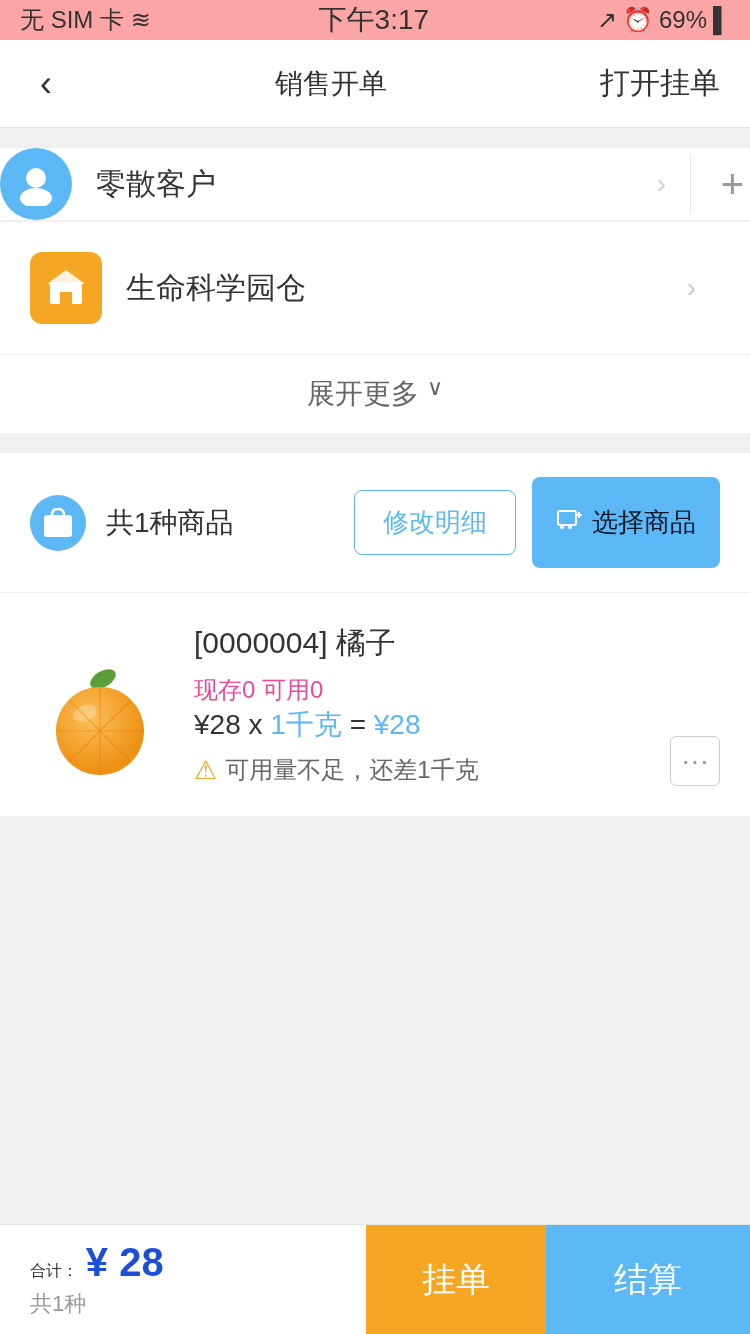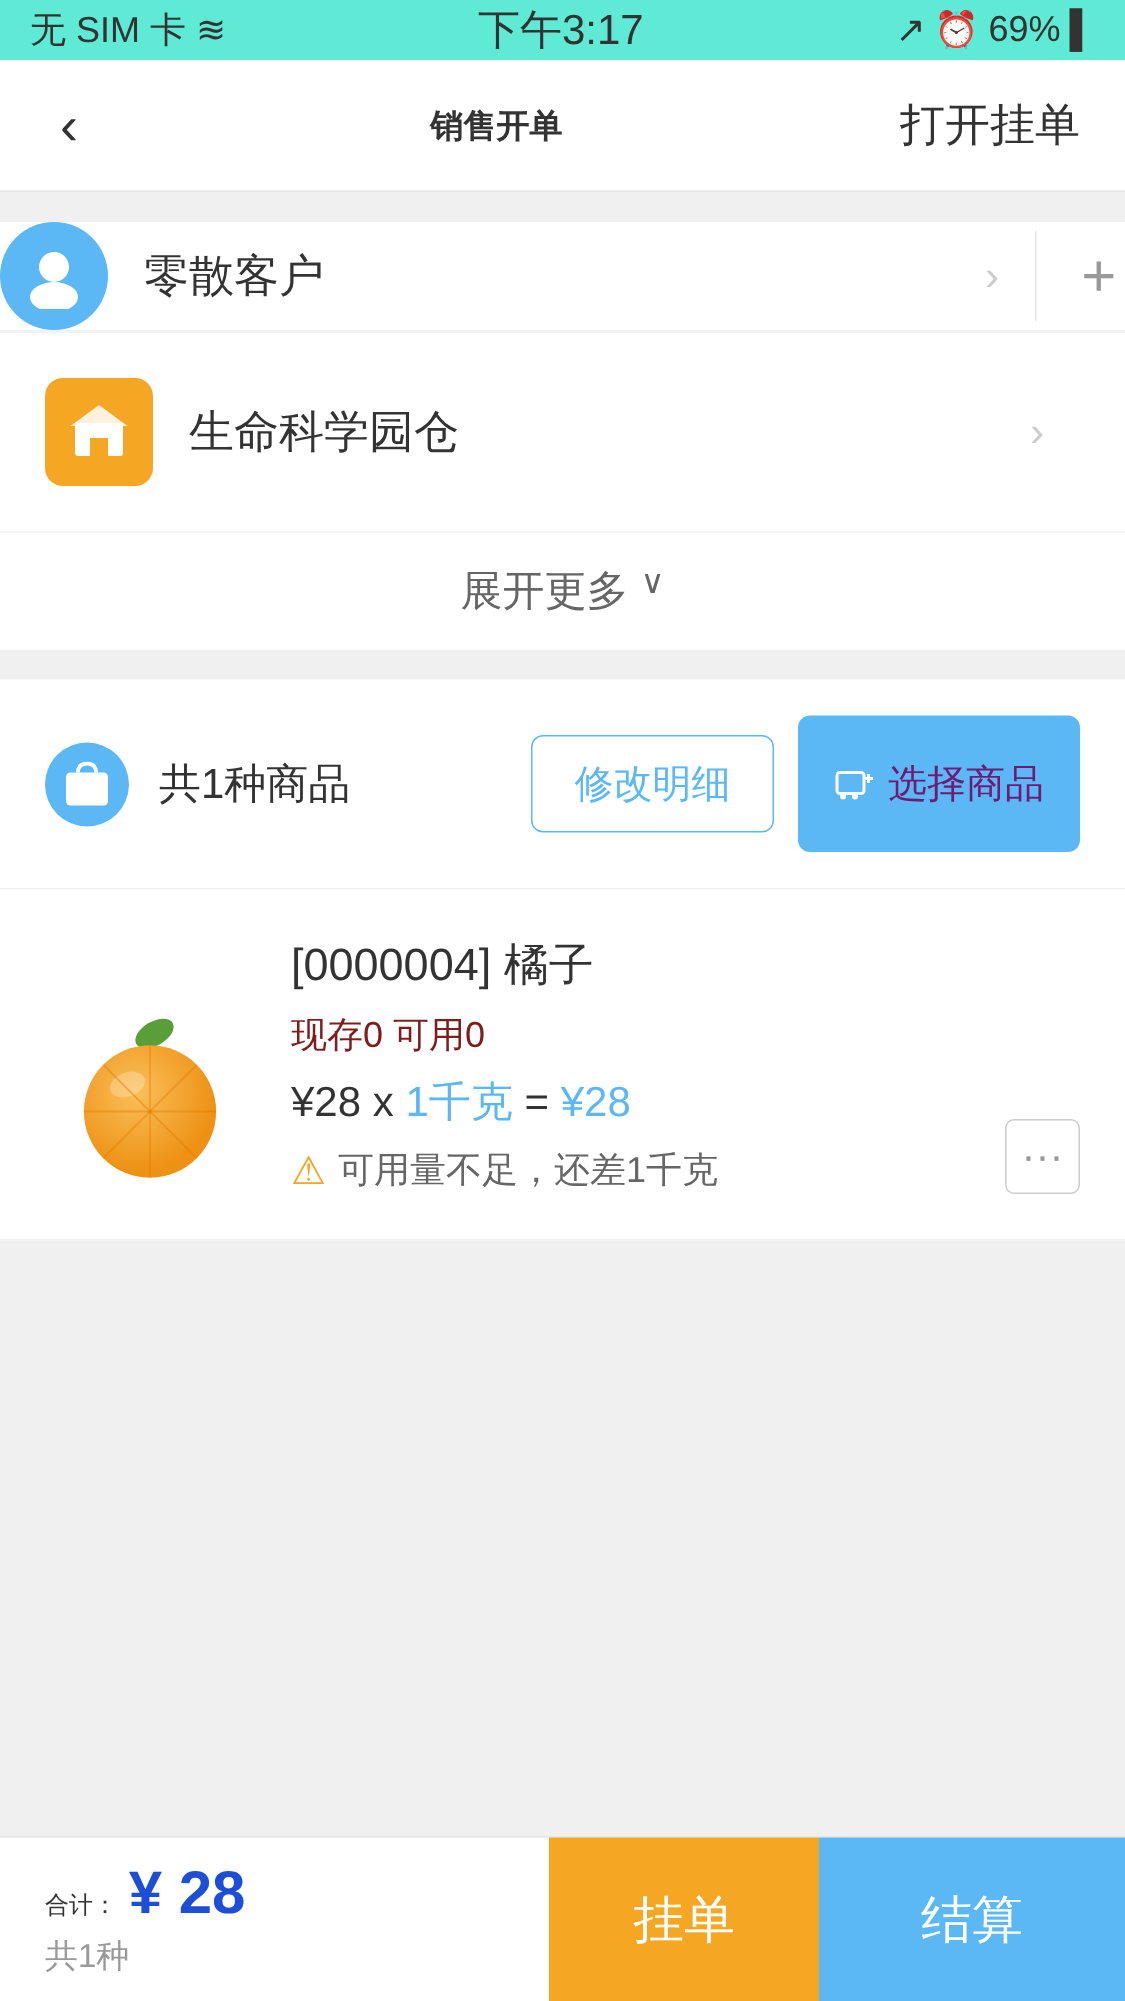--- a/index.html
+++ b/index.html
@@ -9,21 +9,21 @@
       min-height: 1334px;
       font-family: -apple-system, "PingFang SC", "Helvetica Neue", sans-serif;
       background: #f0f0f0;
       font-size: 28px;
       color: #333;
     }
 
     
     .status-bar {
       height: 40px;
-      background: #5eead4;
+      background: #fca5a5;
       display: flex;
       align-items: center;
       justify-content: space-between;
       padding: 0 20px;
       font-size: 24px;
       color: #333;
     }
     .status-left { display: flex; align-items: center; gap: 8px; }
     .status-center { font-size: 28px; font-weight: 500; }
     .status-right { display: flex; align-items: center; gap: 6px; font-size: 24px; }
@@ -38,22 +38,22 @@
       padding: 0 30px;
       border-bottom: 1px solid #e5e5e5;
     }
     .nav-back {
       font-size: 36px;
       color: #333;
       cursor: pointer;
       padding: 10px;
     }
     .nav-title {
-      font-size: 22px;
-      font-weight: 700;
+      font-size: 28px;
+      font-weight: 400;
       color: #333;
     }
     .nav-action {
       font-size: 30px;
       color: #333;
       cursor: pointer;
     }
 
     
     .divider-block {
@@ -181,28 +181,27 @@
       color: #5bb8f5;
       background: #fff;
       border-radius: 8px;
       padding: 14px 28px;
       font-size: 26px;
       cursor: pointer;
       margin-right: 16px;
     }
     .btn-primary {
       background: #5bb8f5;
-      color: #701a75;
+      color: #0f172a;
       border: none;
       border-radius: 8px;
       padding: 28px 24px;
       font-size: 26px;
       cursor: pointer;
       display: flex;
-      align-items: center;
       gap: 8px;
     }
 
     
     .product-item {
       display: flex;
       padding: 30px;
       background: #fff;
       border-bottom: 1px solid #f0f0f0;
       align-items: flex-end;
@@ -223,22 +222,21 @@
       flex: 1;
     }
     .product-name {
       font-size: 30px;
       color: #333;
       font-weight: 500;
       margin-bottom: 10px;
     }
     .product-stock {
       font-size: 24px;
-      color: #7f1d1d;
-      margin-bottom: 10px;
+      color: #ec4899;
     }
     .product-price-row {
       font-size: 28px;
       color: #333;
       margin-bottom: 10px;
     }
     .price-highlight {
       color: #5bb8f5;
     }
     .quantity-highlight {

